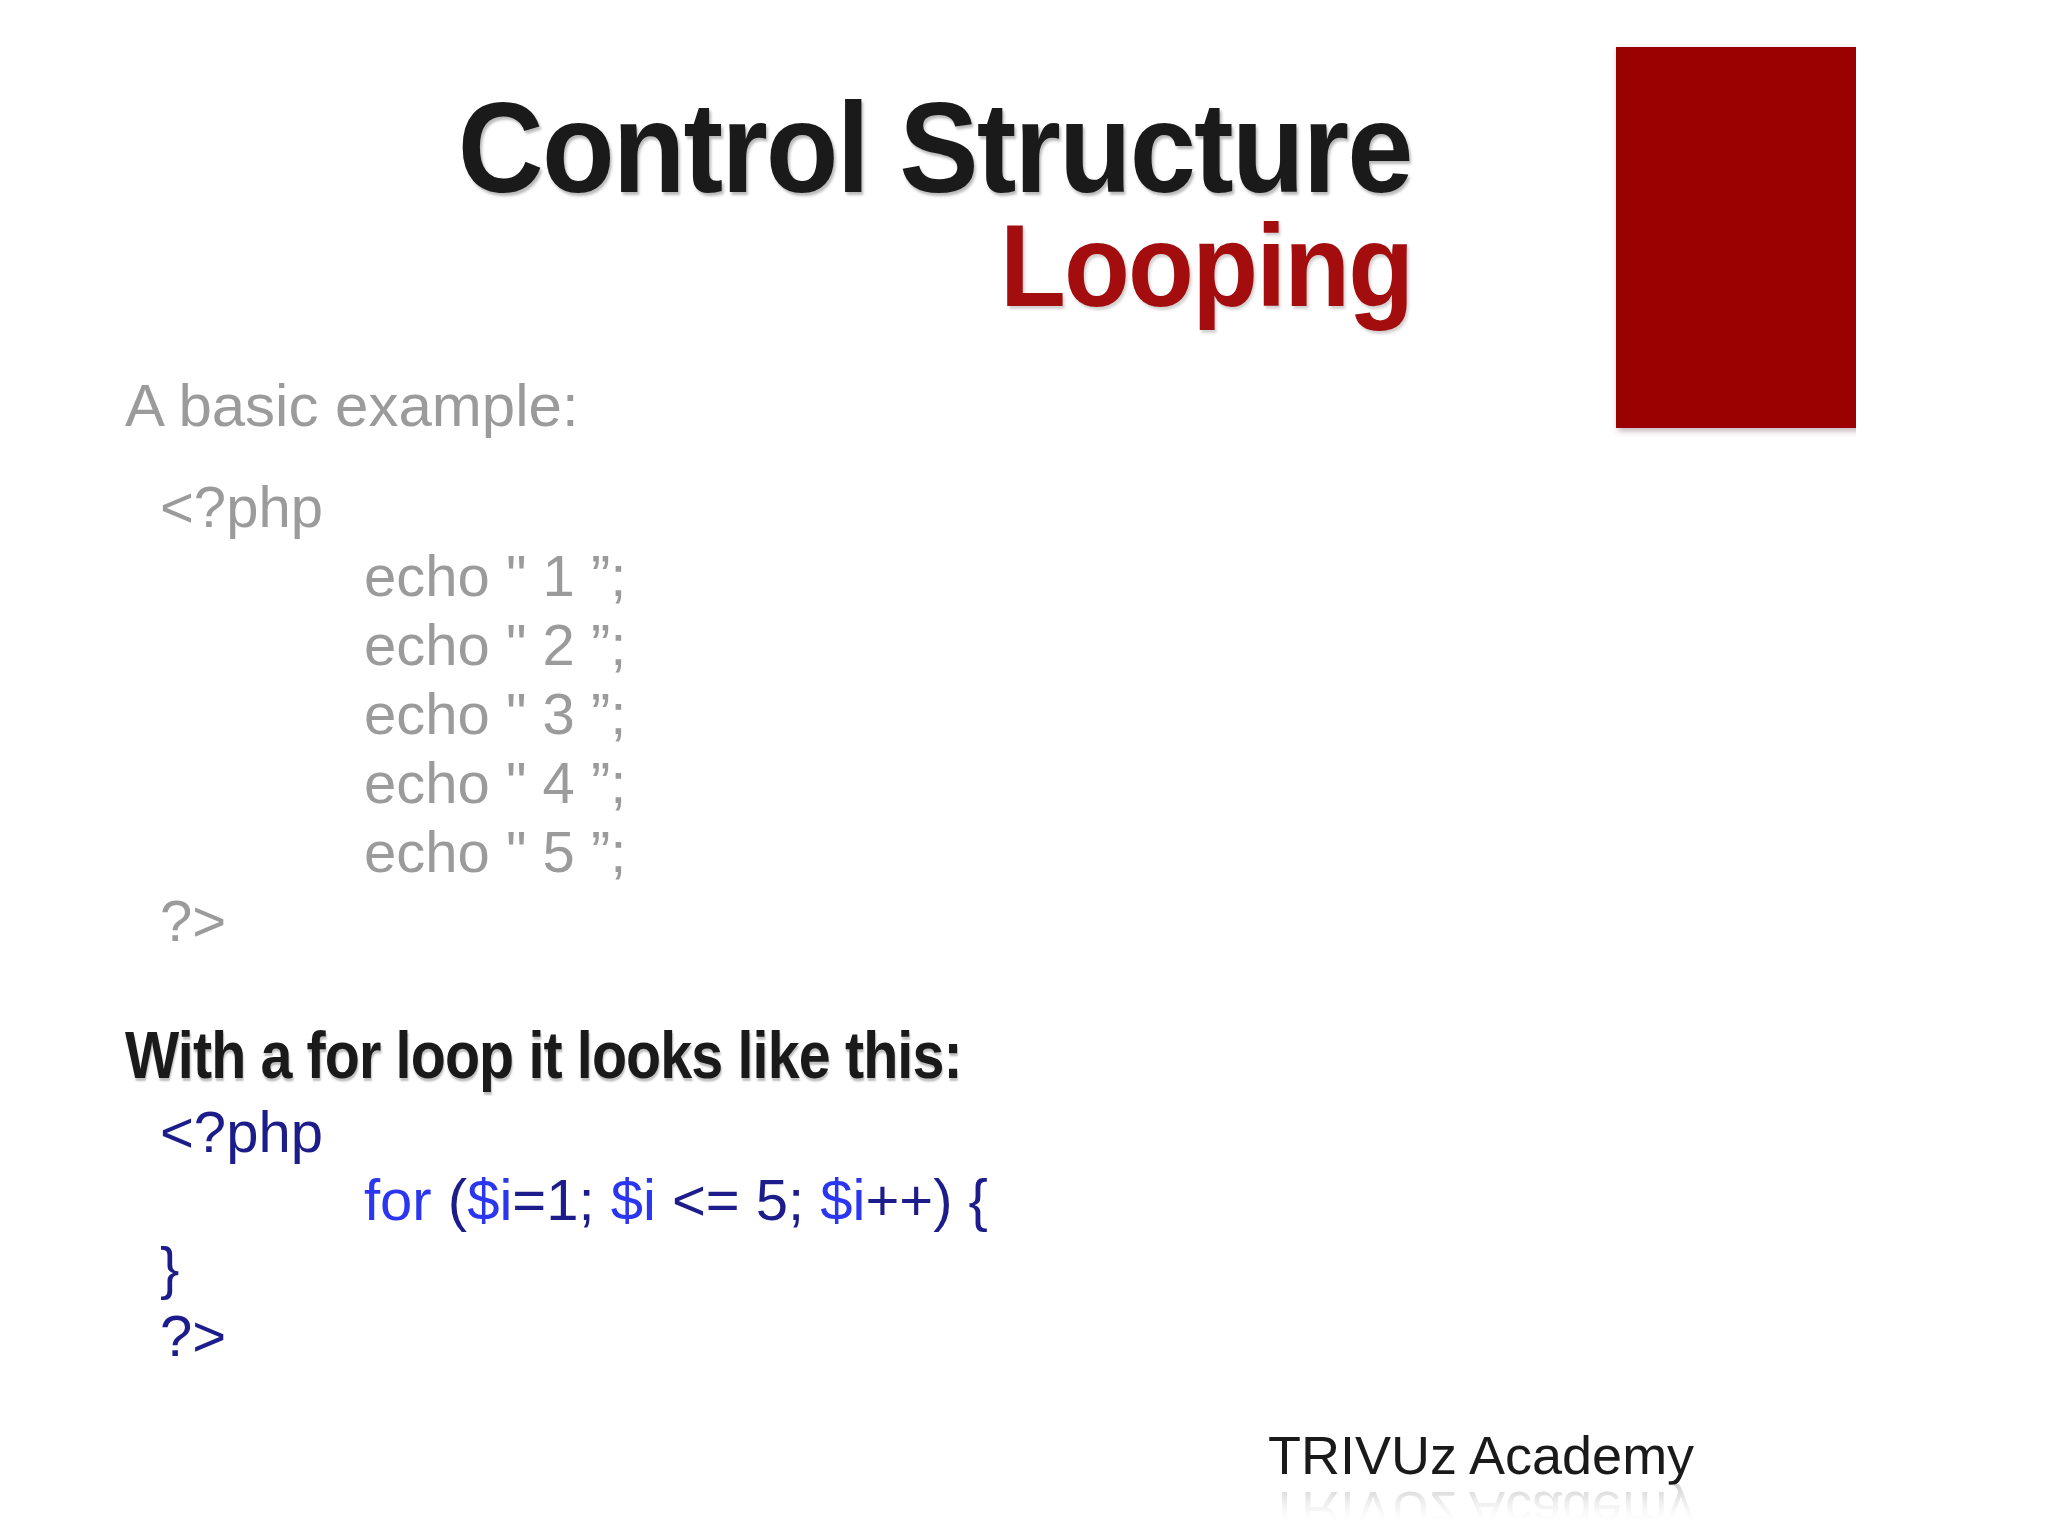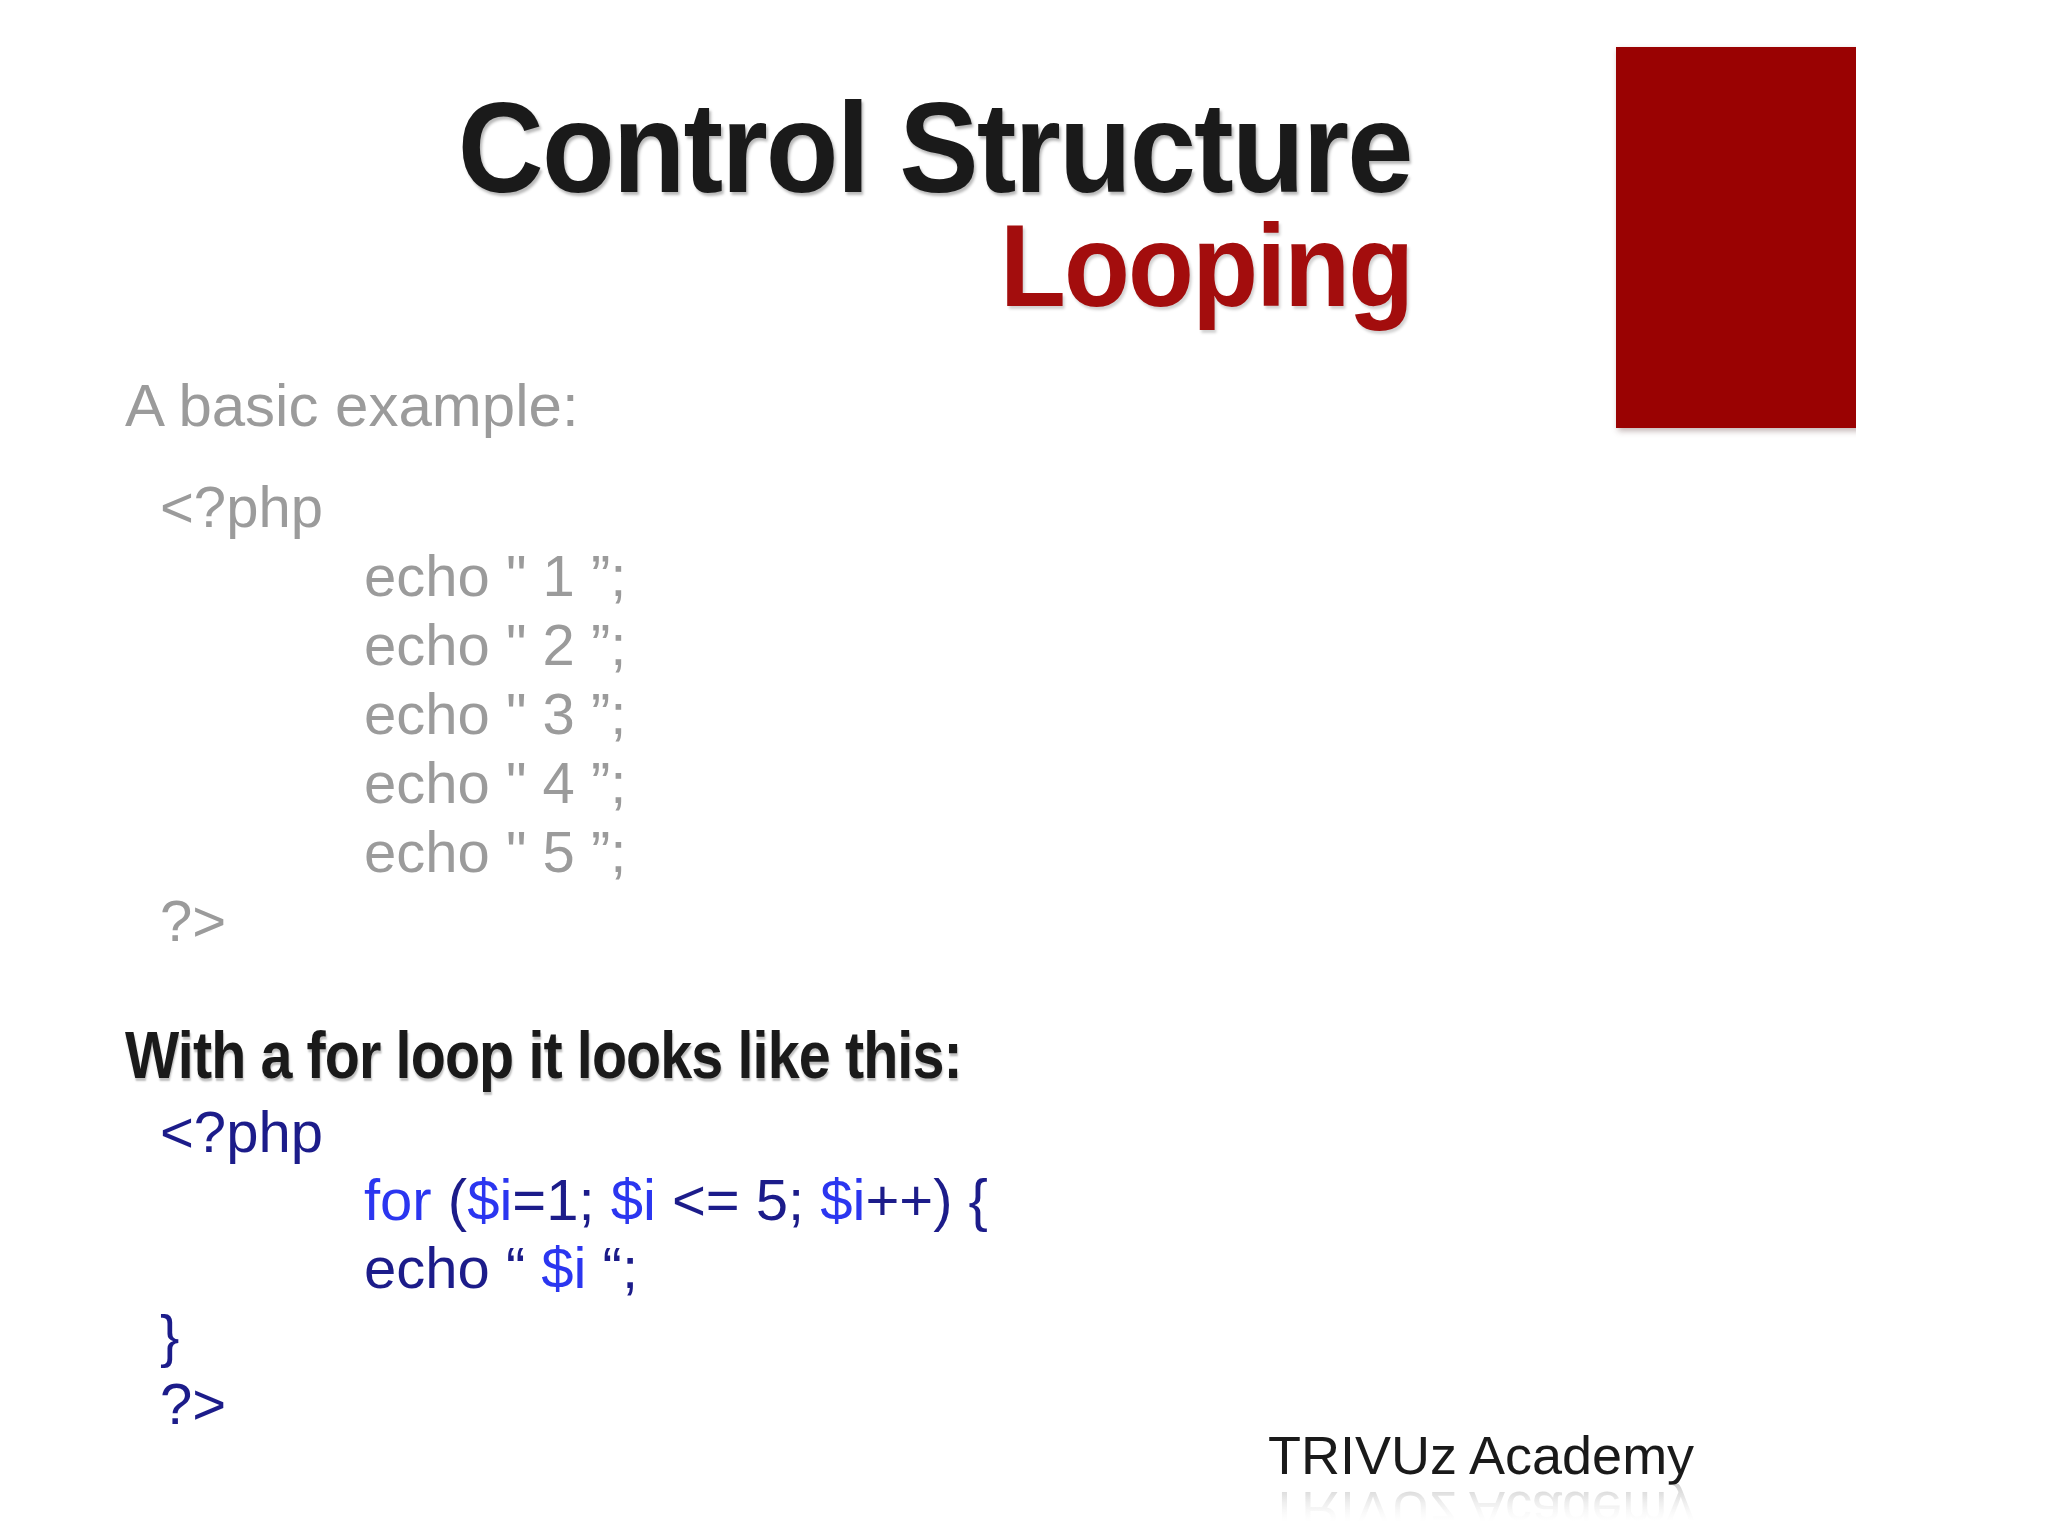--- a/index.html
+++ b/index.html
@@ -161,21 +161,20 @@
       <div class="code-line indent"><span class="seg-gray">echo " 4 ”;</span></div>
       <div class="code-line indent"><span class="seg-gray">echo " 5 ”;</span></div>
       <div class="code-line"><span class="seg-gray">?&gt;</span></div>
     </div>
 
   <div class="for-heading">With a for loop it looks like this:</div>
 
   <div id="for-code" class="code-block">
       <div class="code-line"><span class="seg-navy">&lt;?php</span></div>
       <div class="code-line indent"><span class="seg-blue">for </span><span class="seg-navy">(</span><span class="seg-blue">$i</span><span class="seg-navy">=1; </span><span class="seg-blue">$i</span><span class="seg-navy"> &lt;= 5; </span><span class="seg-blue">$i</span><span class="seg-navy">++) {</span></div>
-      <div class="code-line indent"><span class="seg-navy">echo “ </span><span class="seg-blue">$i</span><span class="seg-navy"> “;</span></div>
       <div class="code-line"><span class="seg-navy">}</span></div>
       <div class="code-line"><span class="seg-navy">?&gt;</span></div>
     </div>
 
   <div class="brand">TRIVUz Academy</div>
 
   <div class="brand-reflection">TRIVUz Academy</div>
 
   <div class="reflection-fade"></div>
 

